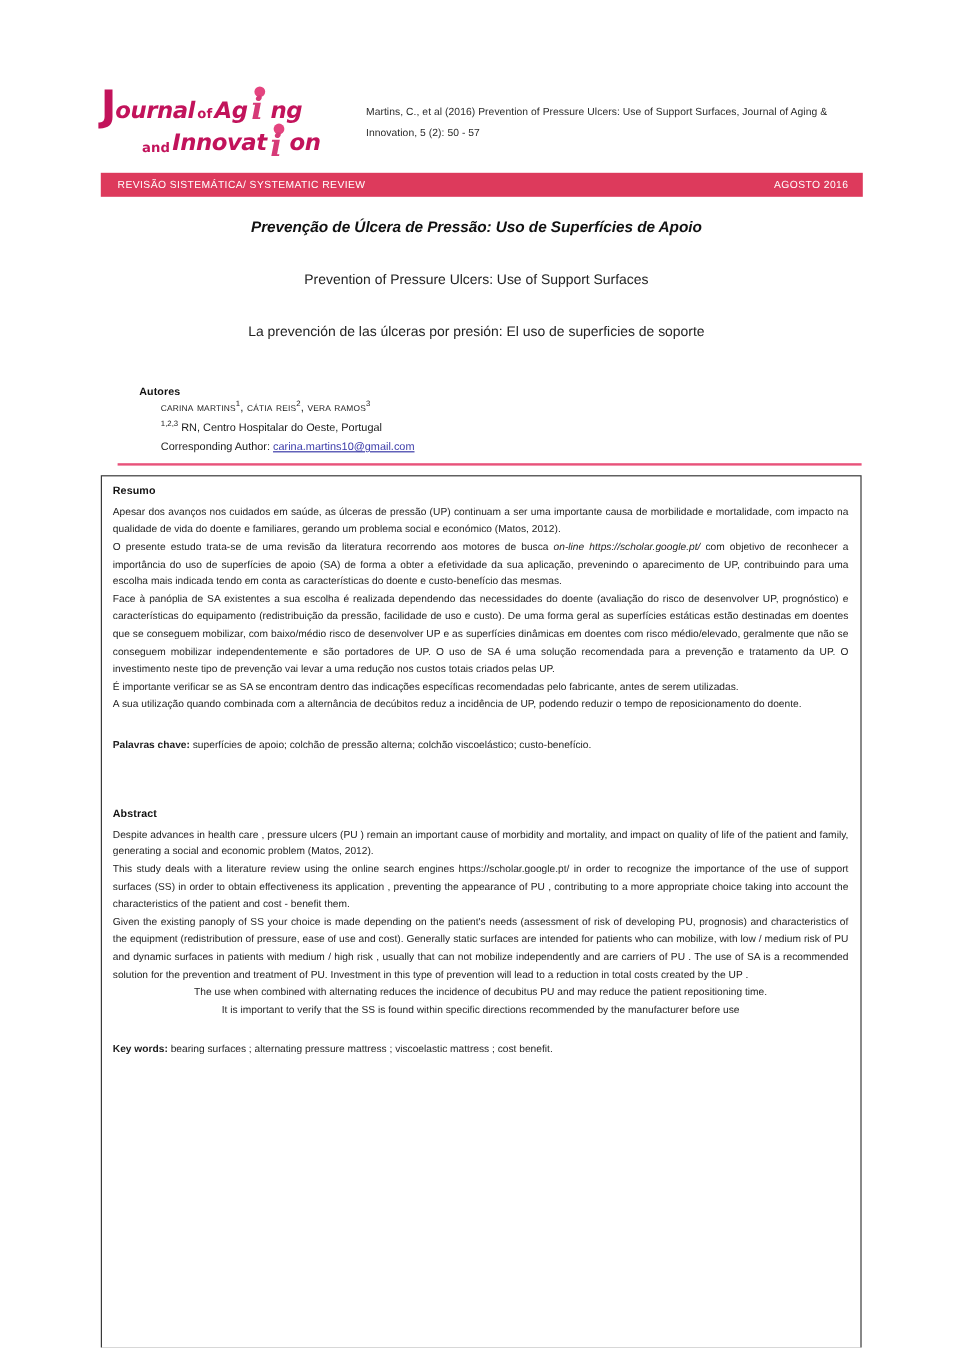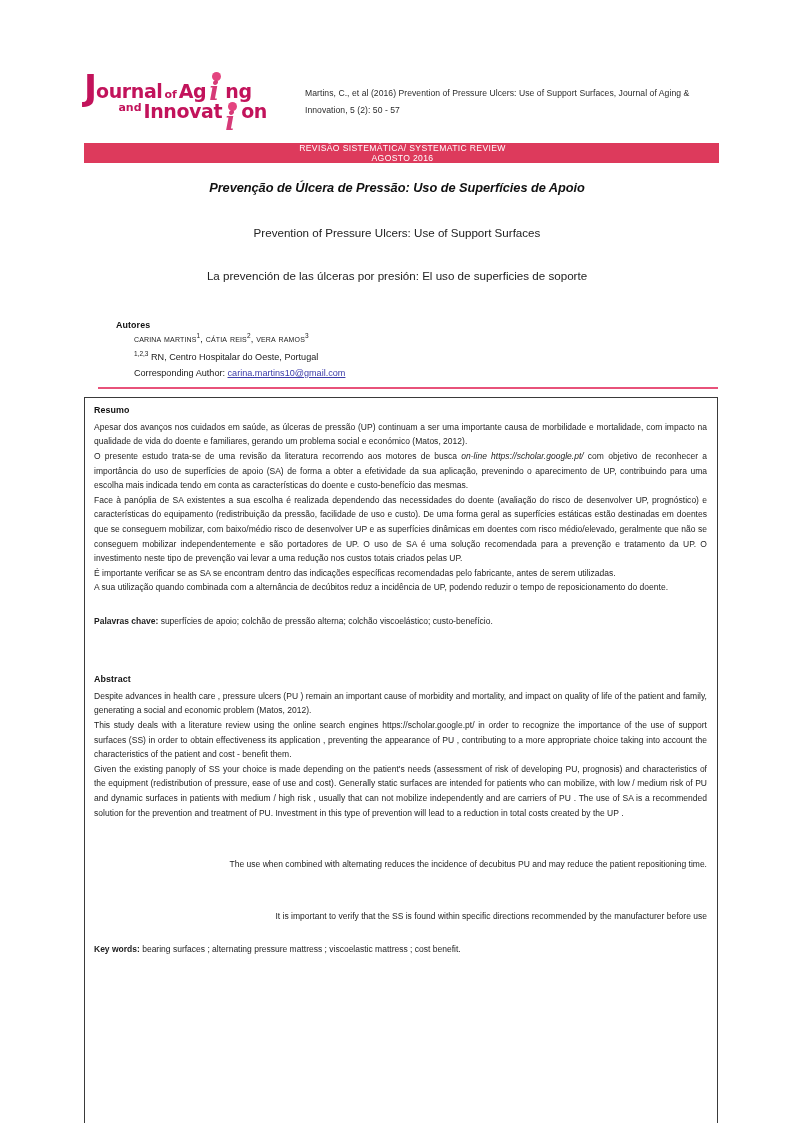--- a/index.html
+++ b/index.html
@@ -38,41 +38,42 @@
     line-height: 1;
     user-select: none;
   }
   .logo-row1 {
     display: flex;
     align-items: baseline;
     white-space: nowrap;
   }
   .logo-row2 {
     display: flex;
-    align-items: flex-start;
+    align-items: flex-end;
     white-space: nowrap;
     justify-content: flex-end;
     margin-top: 1px;
     padding-right: 2px;
   }
   .lg-j {
     font-family: "DejaVu Sans", sans-serif;
     font-weight: 700;
     font-size: 35px;
     color: #c2135b;
     line-height: 0.82;
     letter-spacing: -1px;
     transform: translateY(2px);
   }
   .lg-word {
     font-family: "DejaVu Sans", sans-serif;
     font-weight: 700;
     font-size: 19px;
     color: #c2135b;
     letter-spacing: -0.4px;
+    font-style: italic;
   }
   .lg-small {
     font-family: "DejaVu Sans", sans-serif;
     font-weight: 700;
     font-size: 11px;
     color: #c2135b;
     padding: 0 2px;
   }
   .lg-eye {
     position: relative;
@@ -120,21 +121,20 @@
     background: #dd3a5c;
     color: #ffffff;
     height: 20px;
     display: flex;
     align-items: center;
     justify-content: space-between;
     padding: 0 12px 0 14px;
     font-size: 8.6px;
     letter-spacing: 0.35px;
     box-sizing: border-box;
-    flex-direction: column;
   }
 
   
   .titles {
     padding: 0 84px 0 84px;
     text-align: center;
   }
   .title-pt {
     font-size: 12.8px;
     font-weight: 700;
@@ -219,21 +219,21 @@
     letter-spacing: 0.1px;
   }
   .para {
     font-size: 8.5px;
     line-height: 1.72;
     text-align: justify;
     color: #1d1d1d;
     margin: 0;
     letter-spacing: 0.01px;
   }
-  .para.nj { text-align: right; margin-top: 37px; }
+  .para.nj { text-align: center; }
   .kw {
     font-size: 8.5px;
     line-height: 1.72;
     color: #1d1d1d;
     margin-top: 19px;
   }
   .kw b { font-weight: 700; }
   .spacer-lg { height: 45px; }
   .ital { font-style: italic; }
 

